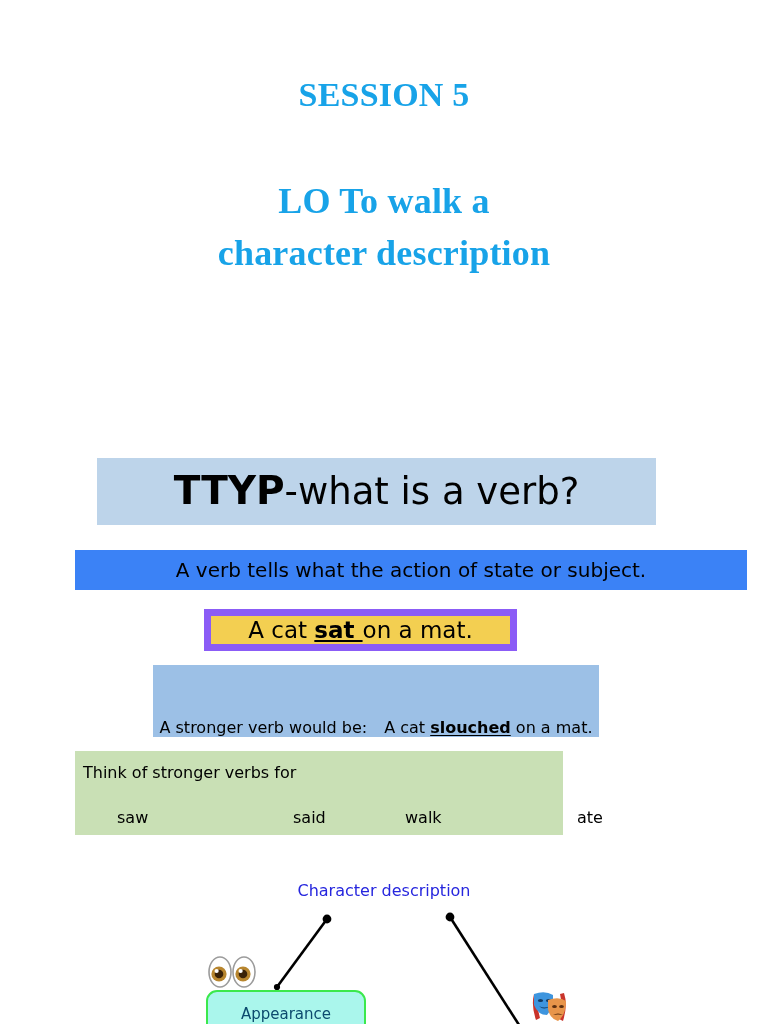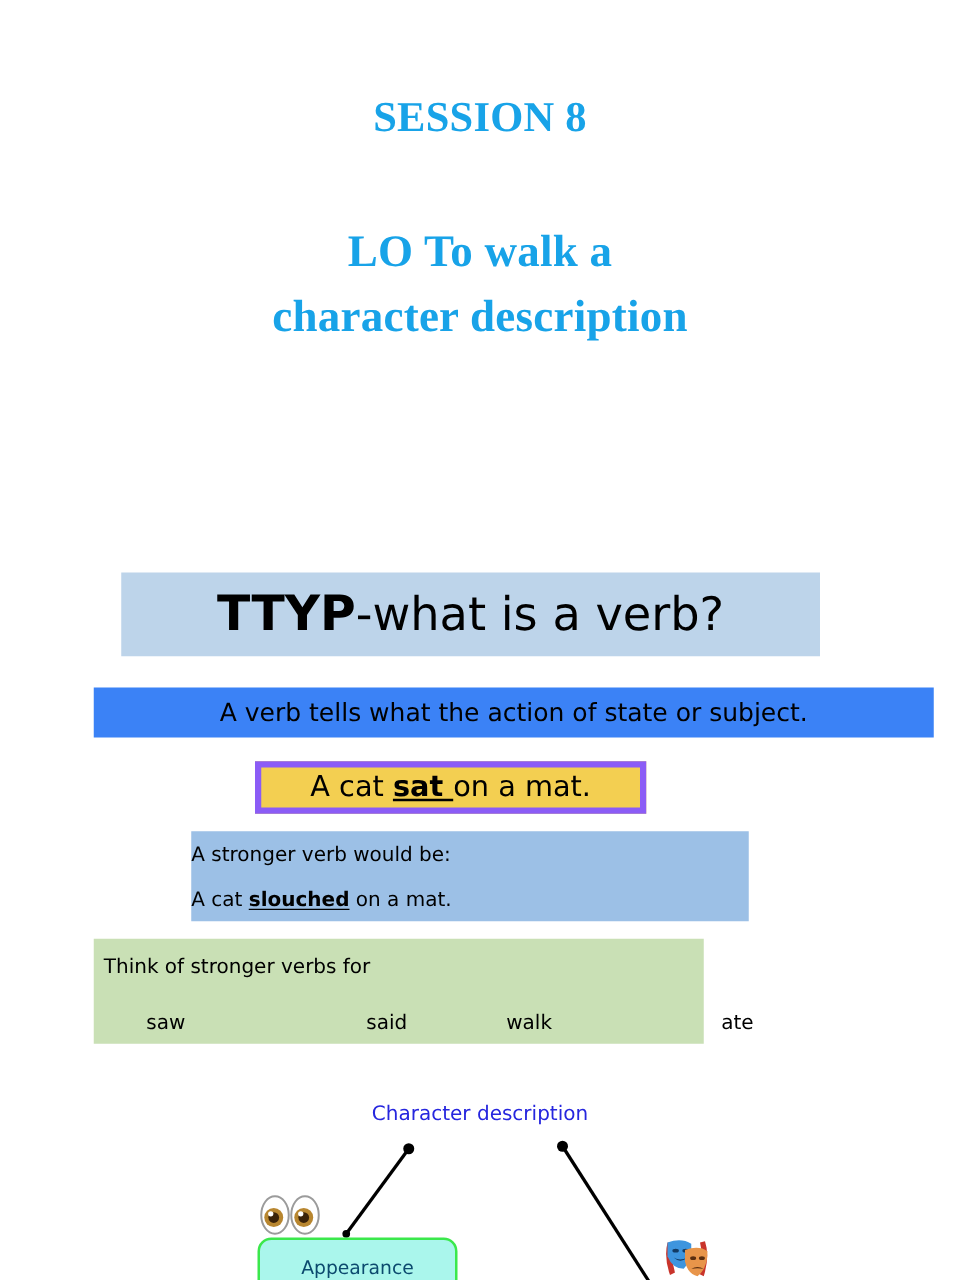--- a/index.html
+++ b/index.html
@@ -88,21 +88,21 @@
     line-height: 24px;
     white-space: nowrap;
   }
 
   #example-box {
     left: 204px;
     top: 609px;
     width: 313px;
     height: 42px;
     background: #F3CF51;
-    border: 5px solid #8b5cf6;
+    border: 7px solid #8b5cf6;
     display: flex;
     align-items: center;
     justify-content: center;
   }
   #example-box .line {
     font-size: 23px;
     line-height: 27px;
     white-space: nowrap;
   }
   #example-box .strong {
@@ -111,22 +111,22 @@
     text-underline-offset: 2px;
   }
 
   #stronger-box {
     left: 153px;
     top: 665px;
     width: 446px;
     height: 72px;
     background: #9CC0E6;
     display: flex;
-    flex-direction: column;
-    align-items: flex-start;
+    flex-direction: row;
+    align-items: flex-end;
     justify-content: center;
     gap: 17px;
   }
   #stronger-box .line {
     font-size: 16px;
     line-height: 19px;
     white-space: nowrap;
   }
   #stronger-box .strong {
     font-weight: bold;
@@ -225,21 +225,21 @@
     top: 988px;
     width: 42px;
     height: 38px;
   }
 </style>
 </head>
 <body>
 
 <div class="slide">
 
-  <div class="title-block" id="session-title">SESSION 8</div>
+  <div class="title-block" id="session-title">SESSION 5</div>
 
   <div class="title-block" id="lo-title">
     <div>LO To walk a</div>
     <div>character description</div>
   </div>
 
   <div class="box" id="ttyp-box">
     <div class="line">
       <span class="strong">TTYP</span><span>-what is a verb?</span>
     </div>

